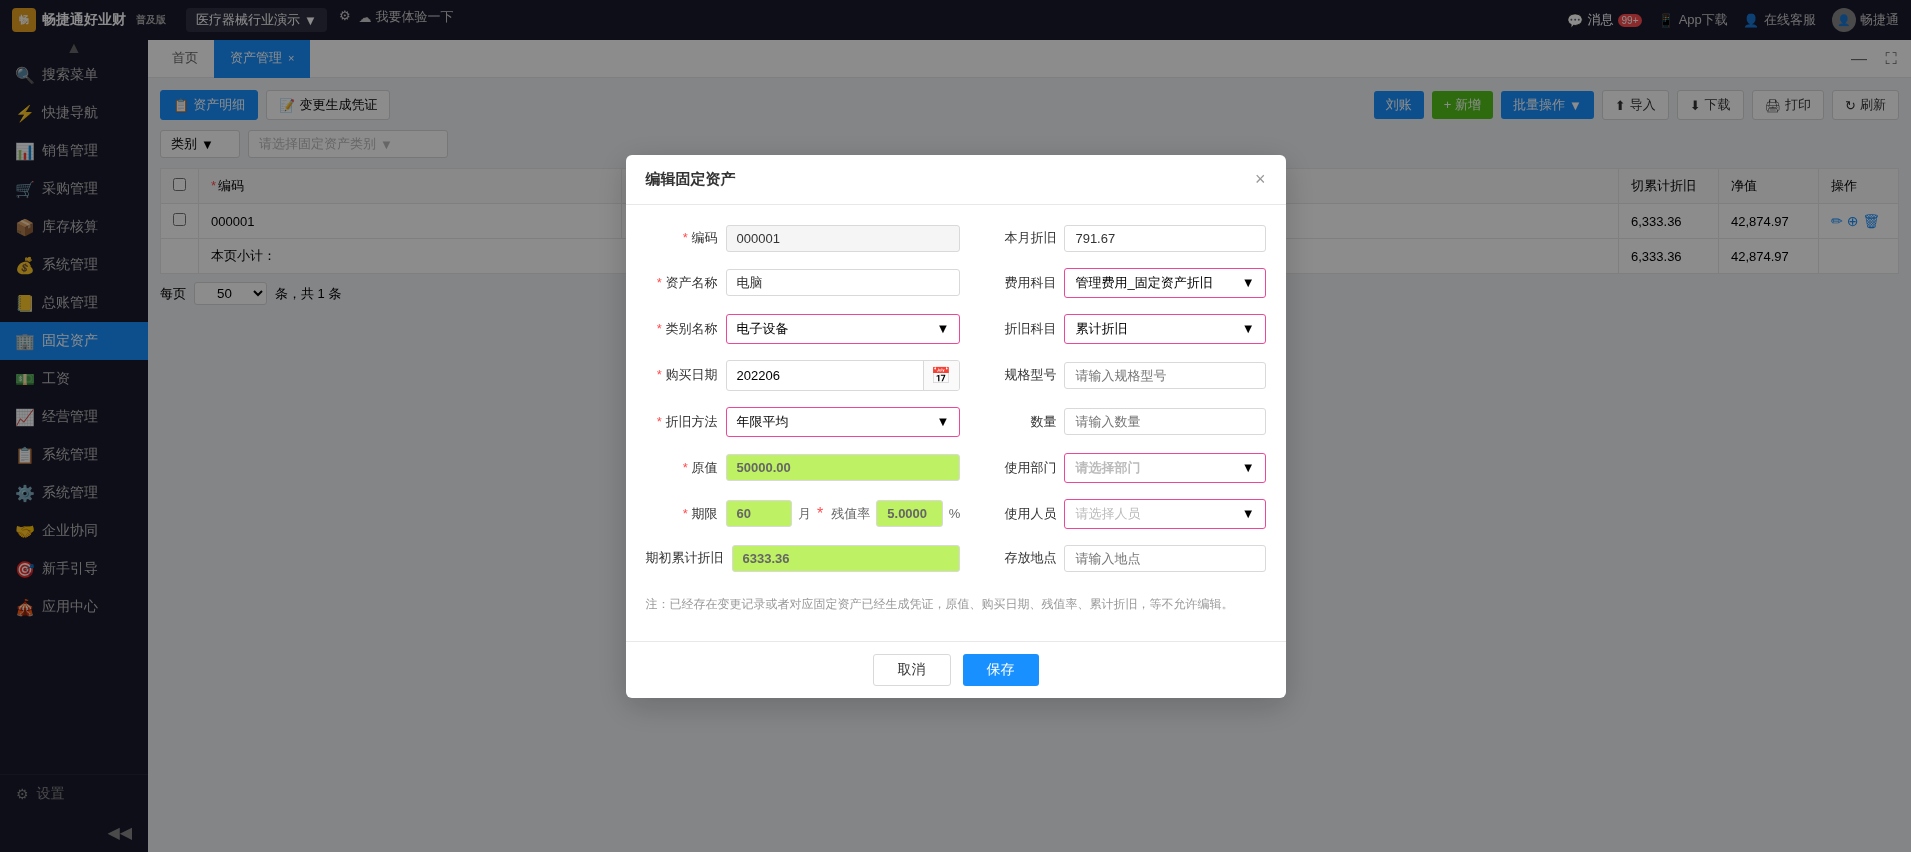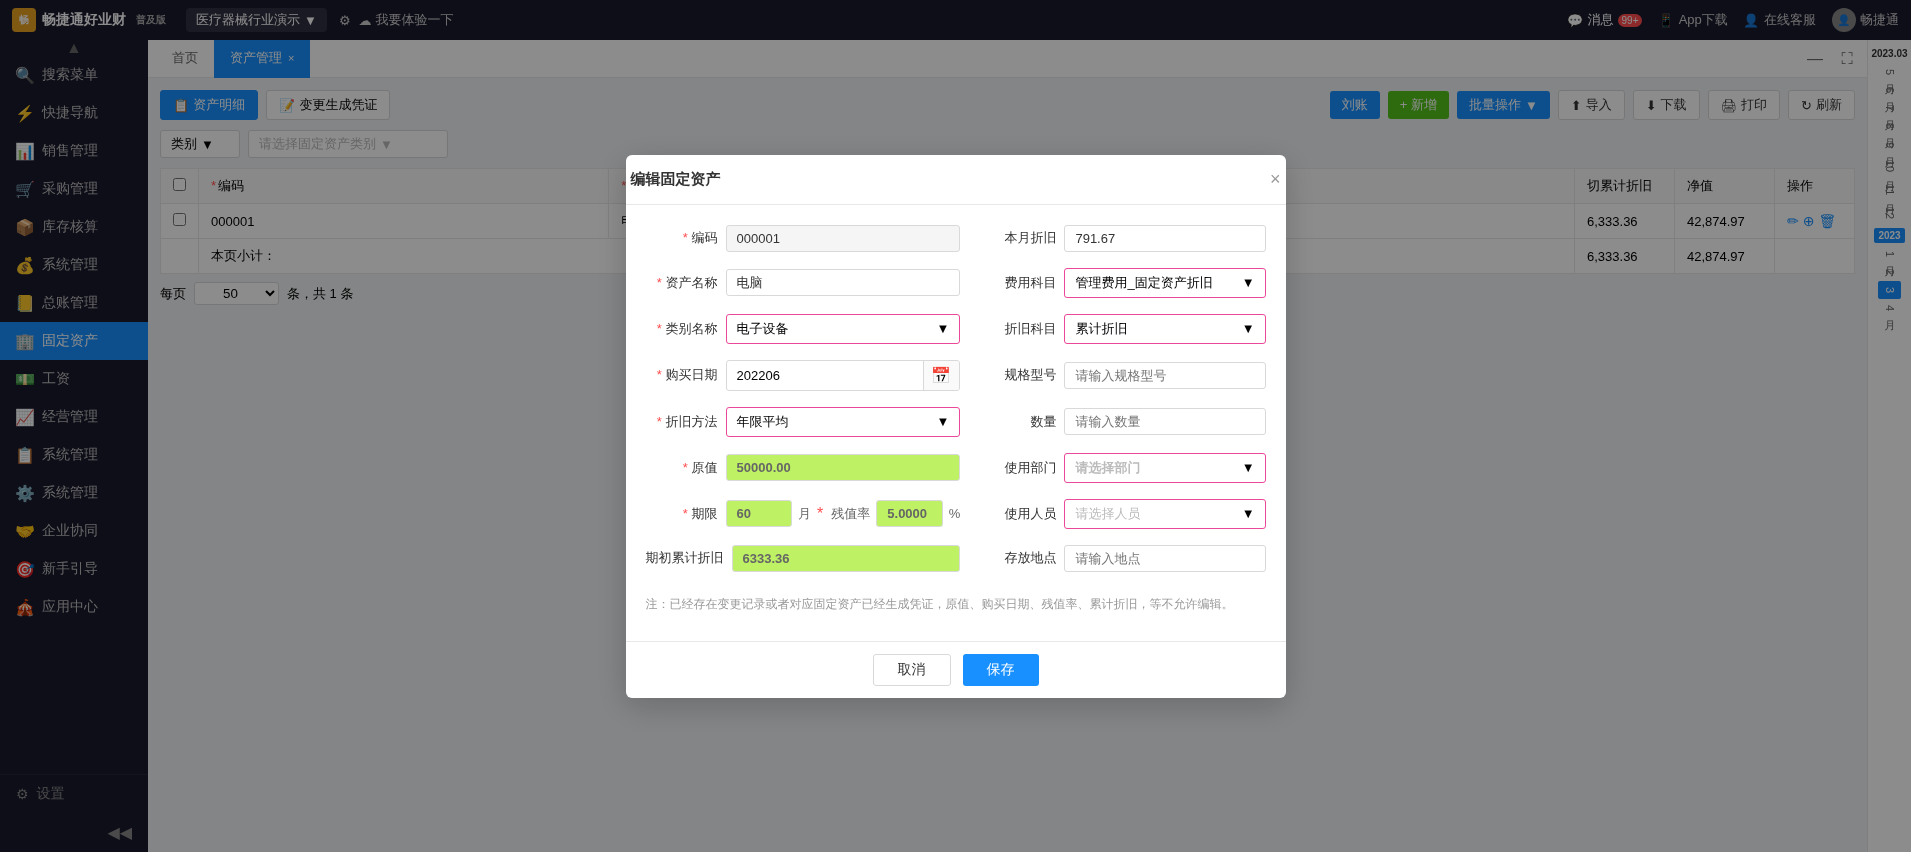--- a/index.html
+++ b/index.html
@@ -29,21 +29,21 @@
       width: 24px; height: 24px;
       background: #e8a020;
       border-radius: 4px;
       display: flex; align-items: center; justify-content: center;
       font-size: 10px; color: #fff; font-weight: bold;
     }
     .top-bar-edition {
       font-size: 10px; color: #aaa; margin-left: 4px;
     }
     .top-bar-center {
-      display: flex; align-items: center; gap: 8px; margin-left: 20px; flex: 1;
+      display: flex; align-items: flex-start; gap: 8px; margin-left: 20px; flex: 1;
     }
     .company-selector {
       display: flex; align-items: center; gap: 4px;
       background: rgba(255,255,255,0.1); border-radius: 4px;
       padding: 3px 10px; font-size: 13px; color: #fff; cursor: pointer;
     }
     .settings-icon { color: #ccc; cursor: pointer; margin-left: 4px; }
     .experience-btn {
       display: flex; align-items: center; gap: 4px;
       color: #ccc; font-size: 13px; cursor: pointer;
@@ -179,36 +179,36 @@
     .data-table th { background: #fafafa; padding: 8px 12px; border: 1px solid #e8e8e8; text-align: left; font-weight: 500; white-space: nowrap; }
     .data-table td { padding: 8px 12px; border: 1px solid #e8e8e8; white-space: nowrap; }
     .required-star { color: #ff4d4f; margin-right: 2px; }
     .table-action { display: flex; gap: 4px; }
     .action-icon { color: #1890ff; cursor: pointer; font-size: 14px; }
     .cal-month { writing-mode: vertical-rl; padding: 6px 4px; cursor: pointer; color: #666; font-size: 11px; }
     .cal-month.active { background: #1890ff; color: #fff; border-radius: 2px; }
 
     
     .pagination { display: flex; align-items: center; gap: 8px; margin-top: 8px; font-size: 13px; }
-    .page-select { border: 1px solid #d9d9d9; border-radius: 3px; padding: 2px 24px; background: #fff; }
+    .page-select { border: 1px solid #d9d9d9; border-radius: 3px; padding: 2px 18px; background: #fff; }
 
     
     .modal-overlay {
       position: fixed; inset: 0; background: rgba(0,0,0,0.45);
       display: flex; align-items: center; justify-content: center;
       z-index: 1000;
     }
     .modal {
       background: #fff; border-radius: 6px;
       width: 660px;
       box-shadow: 0 8px 32px rgba(0,0,0,0.2);
       position: relative;
     }
     .modal-header {
-      padding: 14px 5px;
+      padding: 14px 20px;
       border-bottom: 1px solid #e8e8e8;
       display: flex; align-items: center; justify-content: space-between;
     }
     .modal-title { font-size: 15px; font-weight: 600; color: #333; }
     .modal-close { cursor: pointer; color: #999; font-size: 18px; }
     .modal-body { padding: 20px; }
     .modal-footer {
       padding: 12px 20px;
       border-top: 1px solid #e8e8e8;
       display: flex; justify-content: center; gap: 12px;
@@ -497,36 +497,20 @@
         <span>每页</span>
         <select class="page-select">
           <option>50</option>
         </select>
         <span>条，共 1 条</span>
       </div>
 
     </div>
   </div>
 
-  <div style="width:44px; background:#fff; border-left:1px solid #e8e8e8; display:flex; flex-direction:column; align-items:center; padding:4px 0; font-size:11px; overflow:hidden;">
-    <div style="font-size:10px; color:#333; padding:4px; text-align:center; font-weight:bold;">2023.03</div>
-    <div class="cal-month">5月</div>
-    <div class="cal-month">6月</div>
-    <div class="cal-month">7月</div>
-    <div class="cal-month">8月</div>
-    <div class="cal-month">9月</div>
-    <div class="cal-month">10月</div>
-    <div class="cal-month">11月</div>
-    <div class="cal-month">12月</div>
-    <div style="background:#1890ff; color:#fff; border-radius:2px; padding:2px 4px; font-size:10px; font-weight:bold; margin:2px;">2023</div>
-    <div class="cal-month">1月</div>
-    <div class="cal-month">2月</div>
-    <div class="cal-month active" style="background:#1890ff; color:#fff; border-radius:2px;">3月</div>
-    <div class="cal-month">4月</div>
-  </div>
 </div>
 
 <div class="modal-overlay">
   <div class="modal">
     <div class="modal-header">
       <span class="modal-title">编辑固定资产</span>
       <span class="modal-close">×</span>
     </div>
     <div class="modal-body">
       <div class="form-grid">

